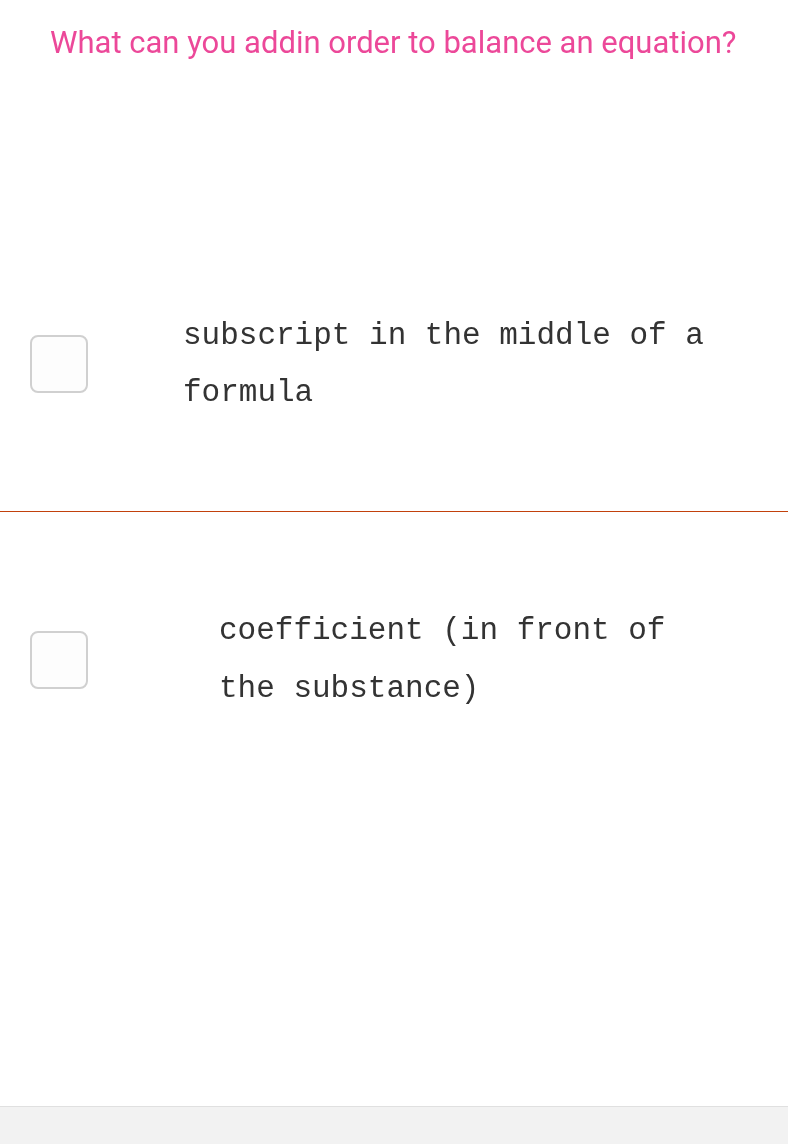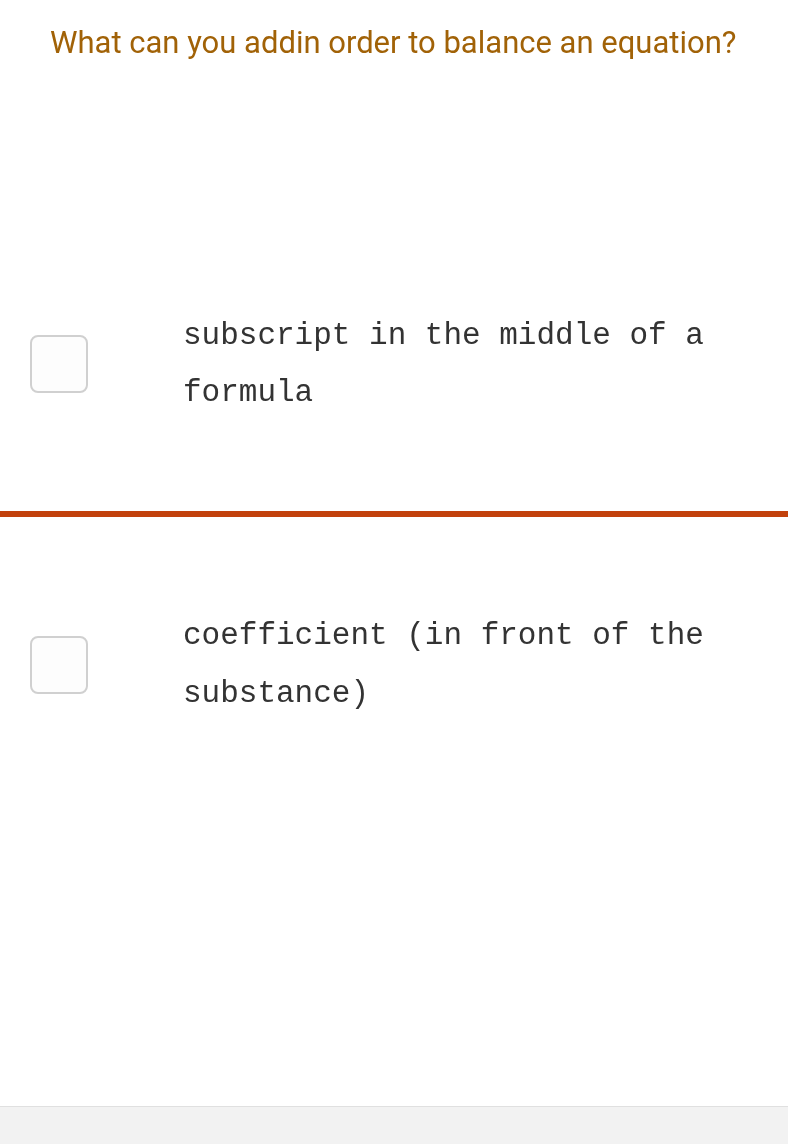--- a/index.html
+++ b/index.html
@@ -10,35 +10,36 @@
     body {
       width: 788px;
       height: 1144px;
       background: #ffffff;
       font-family: -apple-system, BlinkMacSystemFont, "Segoe UI", Roboto, sans-serif;
       position: relative;
     }
     .question-text {
       padding: 20px 50px 0 50px;
       font-size: 31px;
-      color: #a16207;
+      color: #ec4899;
       line-height: 1.5;
       font-weight: 400;
     }
     .options-container {
       margin-top: 150px;
     }
     .option-row {
       display: flex;
       align-items: center;
       padding: 90px 30px;
-      border-bottom: 6px solid #c2410c;
+      border-bottom: 1px solid #c2410c;
     }
     .option-row:last-of-type {
       border-bottom: none;
+      gap: 36px;
     }
     .checkbox {
       width: 58px;
       height: 58px;
       border: 2px solid #d0d0d0;
       border-radius: 8px;
       background: #fdfdfd;
       flex-shrink: 0;
       cursor: pointer;
     }

